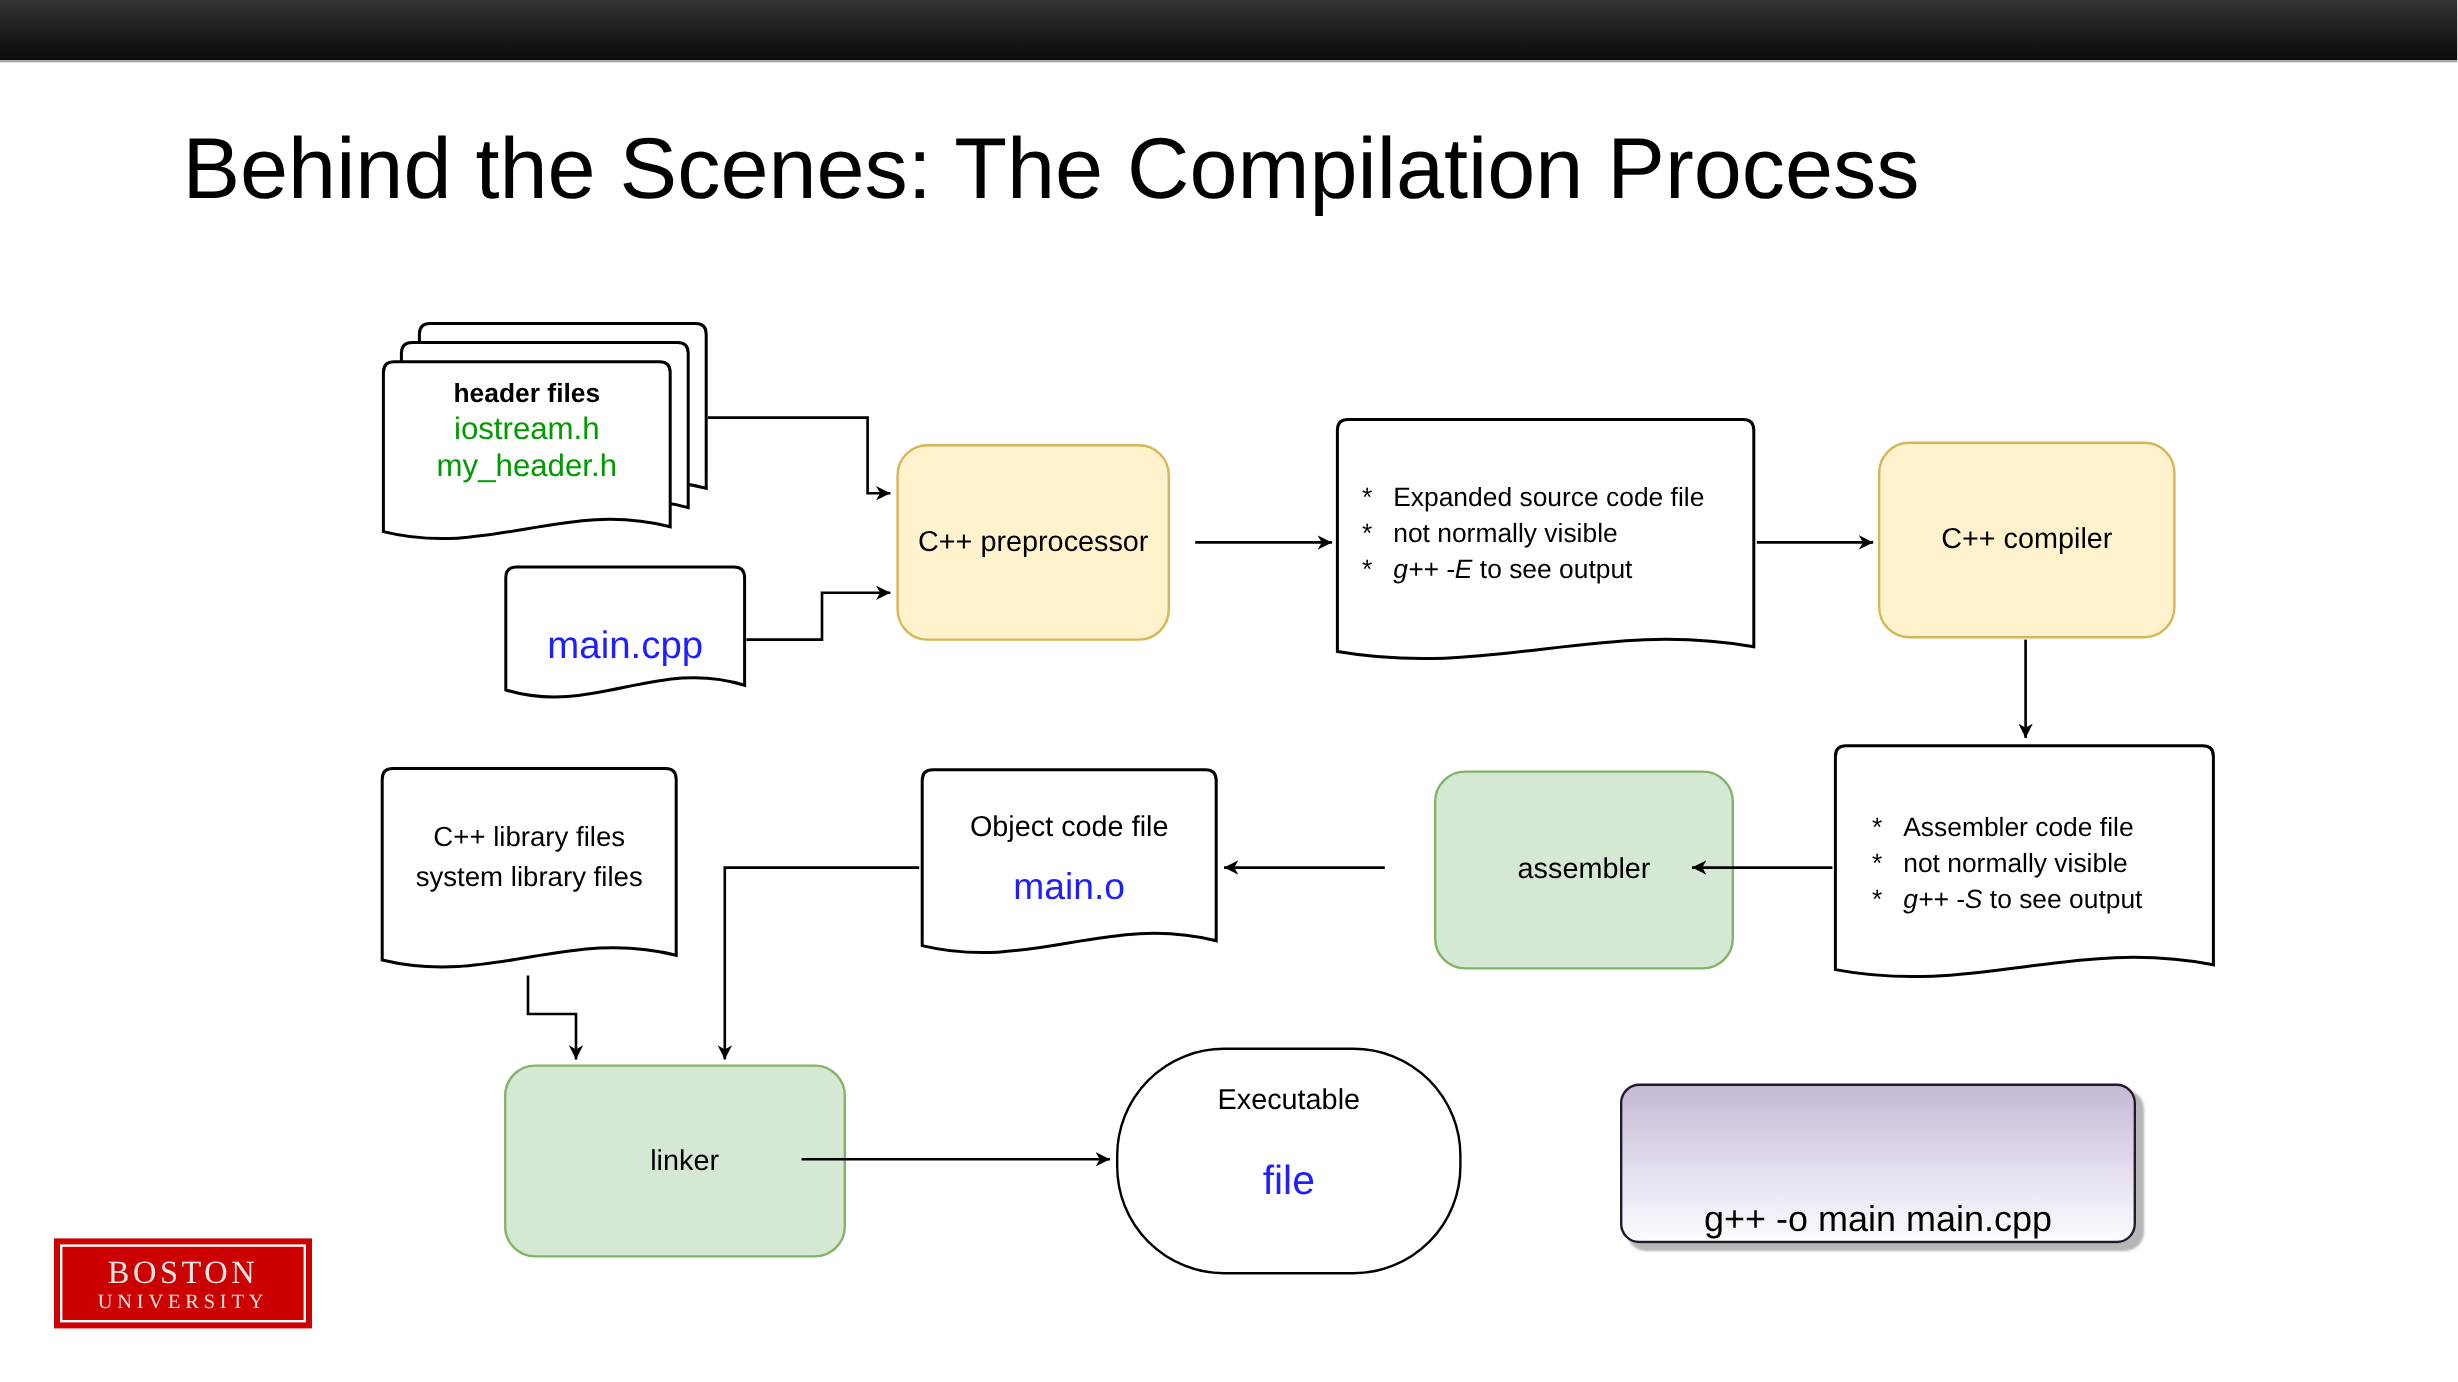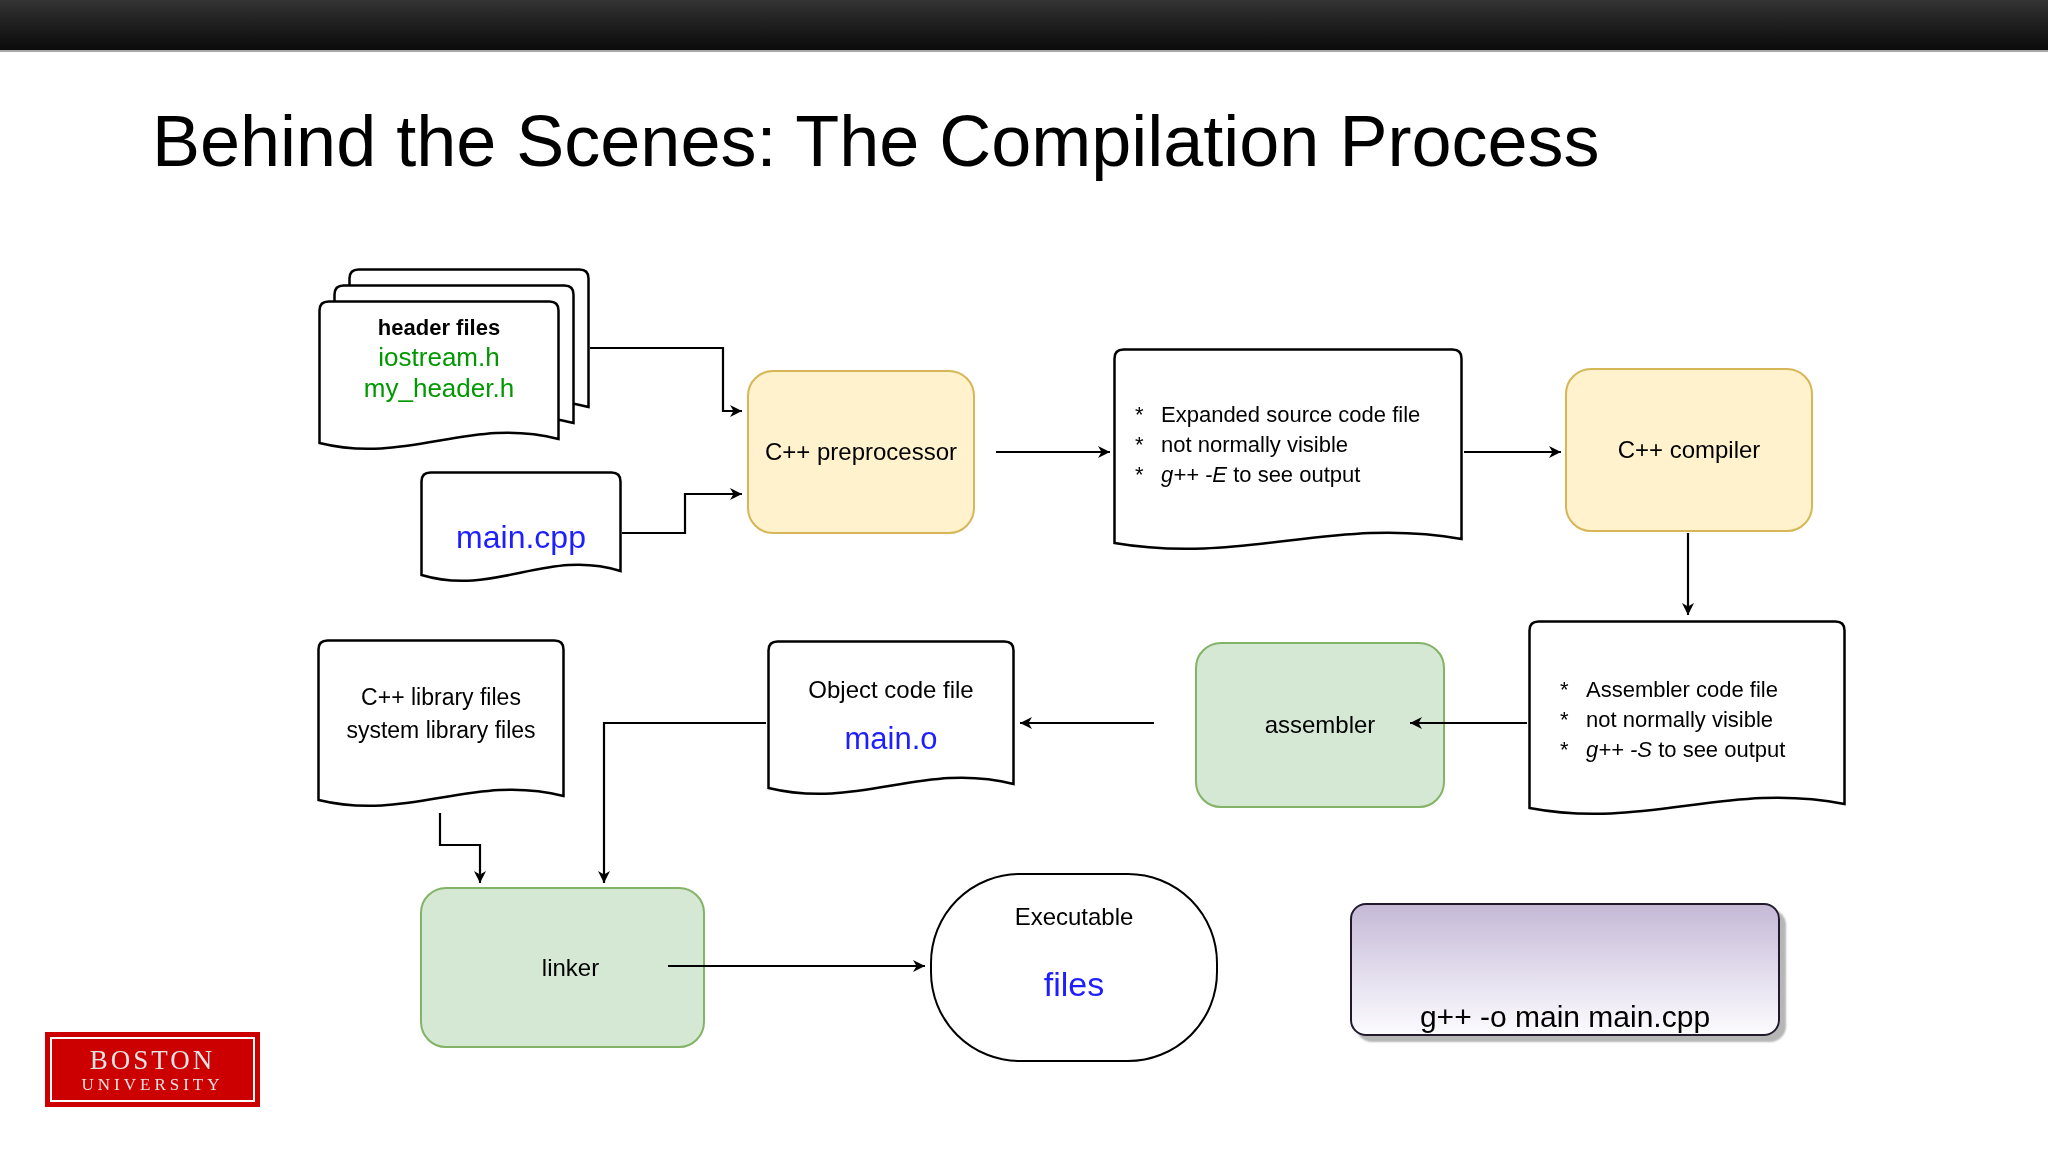--- a/index.html
+++ b/index.html
@@ -145,21 +145,21 @@
       <div>system library files</div>
     </div>
   </div>
 
   <div class="node rnode green" style="left:420px;top:887px;width:285px;height:161px;padding-left:16px;">
     <span>linker</span>
   </div>
 
   <div class="node stadium" style="left:930px;top:873px;width:288px;height:189px;">
     <div style="margin-top:28px;font-size:24px;">Executable</div>
-    <div class="fileblue" style="margin-top:34px;font-size:34px;">files</div>
+    <div class="fileblue" style="margin-top:34px;font-size:34px;">file</div>
   </div>
 
   <div class="node cmdbox" style="left:1350px;top:903px;width:430px;height:133px;">
     <span>g++ -o main main.cpp</span>
   </div>
 
   <div class="logo">
     <div class="logo-inner">
       <div class="logo-l1">BOSTON</div>
       <div class="logo-l2">UNIVERSITY</div>

